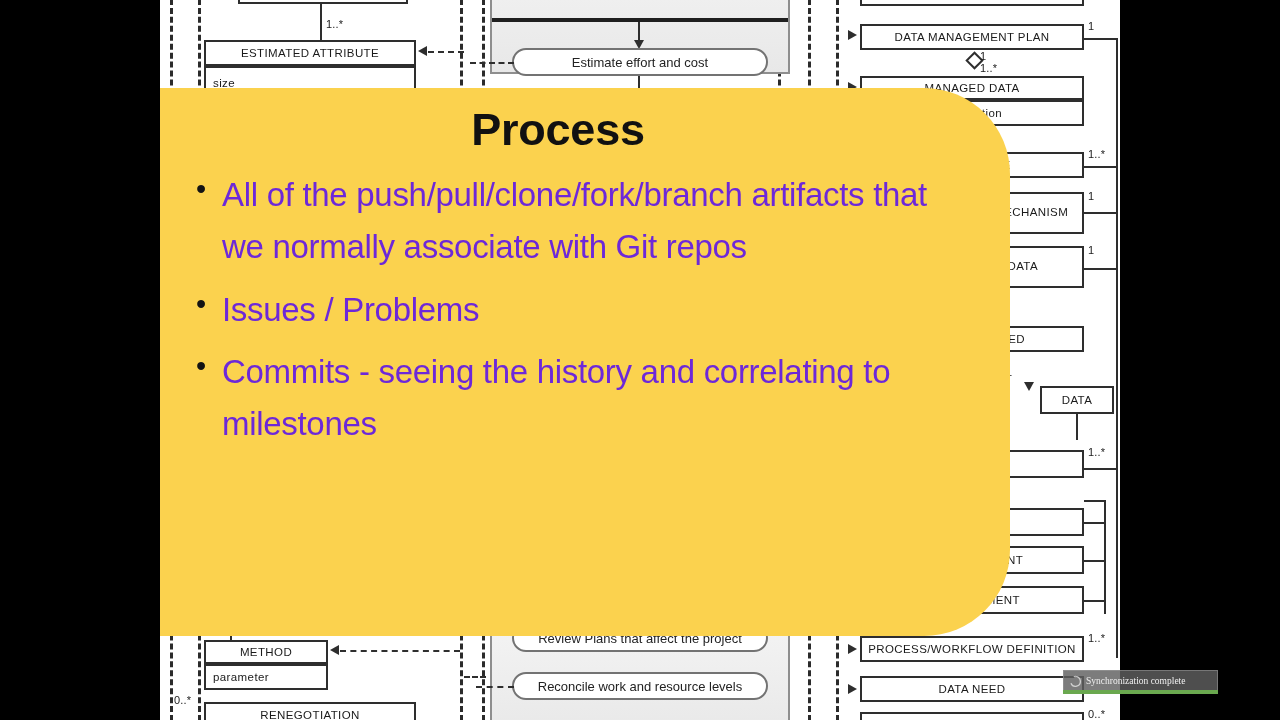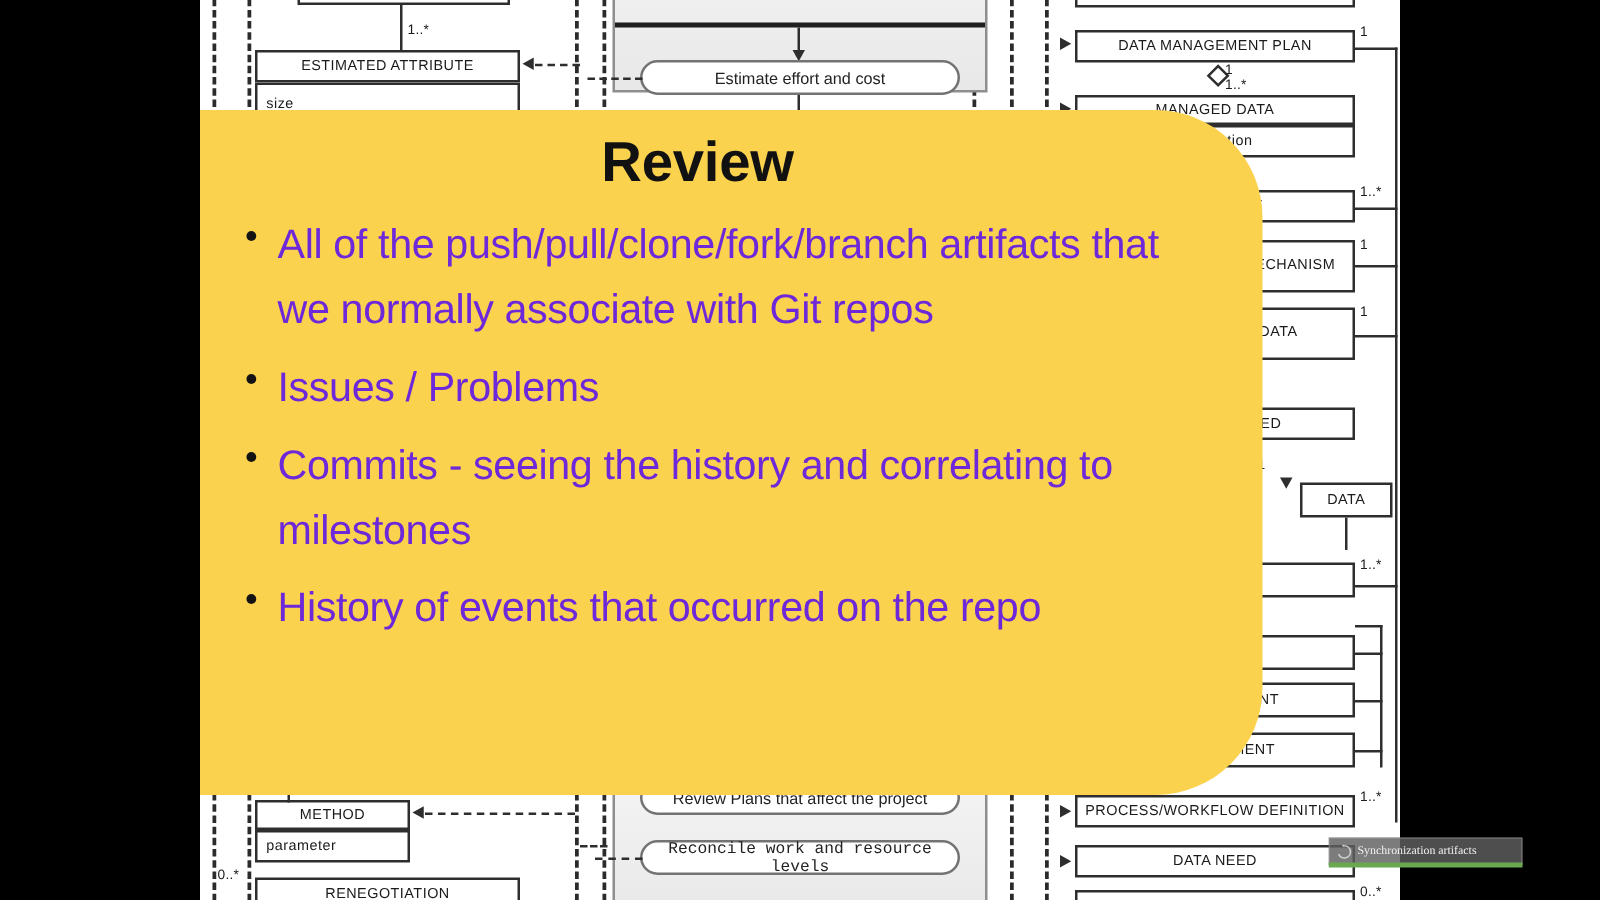--- a/index.html
+++ b/index.html
@@ -293,21 +293,21 @@
 
     <div class="act-band" style="left:332px; top:18px; width:296px;"></div>
     <div class="ln v" style="left:478px; top:22px; height:22px;"></div>
     <div class="arrow-d" style="left:474px; top:40px;"></div>
     <div class="pill" style="left:352px; top:48px; width:256px; height:28px;">Estimate effort and cost</div>
     <div class="ln v" style="left:478px; top:76px; height:24px;"></div>
     <div class="ln-dash-h" style="left:310px; top:62px; width:44px;"></div>
 
     <div class="act-panel" style="left:330px; top:618px; width:300px; height:120px;"></div>
     <div class="pill" style="left:352px; top:624px; width:256px; height:28px;">Review Plans that affect the project</div>
-    <div class="pill" style="left:352px; top:672px; width:256px; height:28px;font-family:Liberation Mono, monospace;">Reconcile work and resource levels</div>
+    <div class="pill" style="left:352px; top:672px; width:256px; height:28px;">Reconcile work and resource levels</div>
     <div class="ln-dash-h" style="left:316px; top:686px; width:38px;"></div>
 
     <div class="ubox" style="left:700px; top:-18px; width:224px; height:24px;">task priority</div>
 
     <div class="ubox" style="left:700px; top:24px; width:224px; height:26px;">DATA MANAGEMENT PLAN</div>
     <div class="mult" style="left:928px; top:20px;">1</div>
     <div class="ln h" style="left:924px; top:38px; width:34px;"></div>
     <div class="ln v" style="left:956px; top:38px; height:620px;"></div>
 
     <div class="diamond" style="left:808px; top:54px;"></div>
@@ -361,36 +361,35 @@
     <div class="arrow-r" style="left:688px; top:684px;"></div>
 
     <div class="ubox" style="left:700px; top:712px; width:224px; height:26px;"></div>
     <div class="mult" style="left:928px; top:708px;">0..*</div>
 
     <div class="arrow-r" style="left:688px; top:30px;"></div>
     <div class="arrow-r" style="left:688px; top:82px;"></div>
   </div>
 
   <div class="card">
-    <h1 class="card-title">Review</h1>
+    <h1 class="card-title">Process</h1>
     <ul class="bullets">
       <li>All of the push/pull/clone/fork/branch artifacts that we normally associate with Git repos</li>
       <li>Issues / Problems</li>
       <li>Commits - seeing the history and correlating to milestones</li>
-      <li>History of events that occurred on the repo</li>
     </ul>
   </div>
 
   <div class="pillar pillar-left"></div>
   <div class="pillar pillar-right"></div>
 
   <div class="toast">
     <svg class="toast-icon" viewBox="0 0 16 16">
       <path d="M8 2a6 6 0 1 1-5.6 8.2" fill="none" stroke="#e0e0e0" stroke-width="1.6"></path>
       <path d="M8 0.5 L8 3.5 L5.4 2 Z" fill="#e0e0e0"></path>
     </svg>
-    <span class="toast-text">Synchronization artifacts</span>
+    <span class="toast-text">Synchronization complete</span>
   </div>
   <div class="toast-bar">
     <div class="toast-bar-fill" style="width: 100%;"></div>
   </div>
 
 </div>
 
 </body></html>

